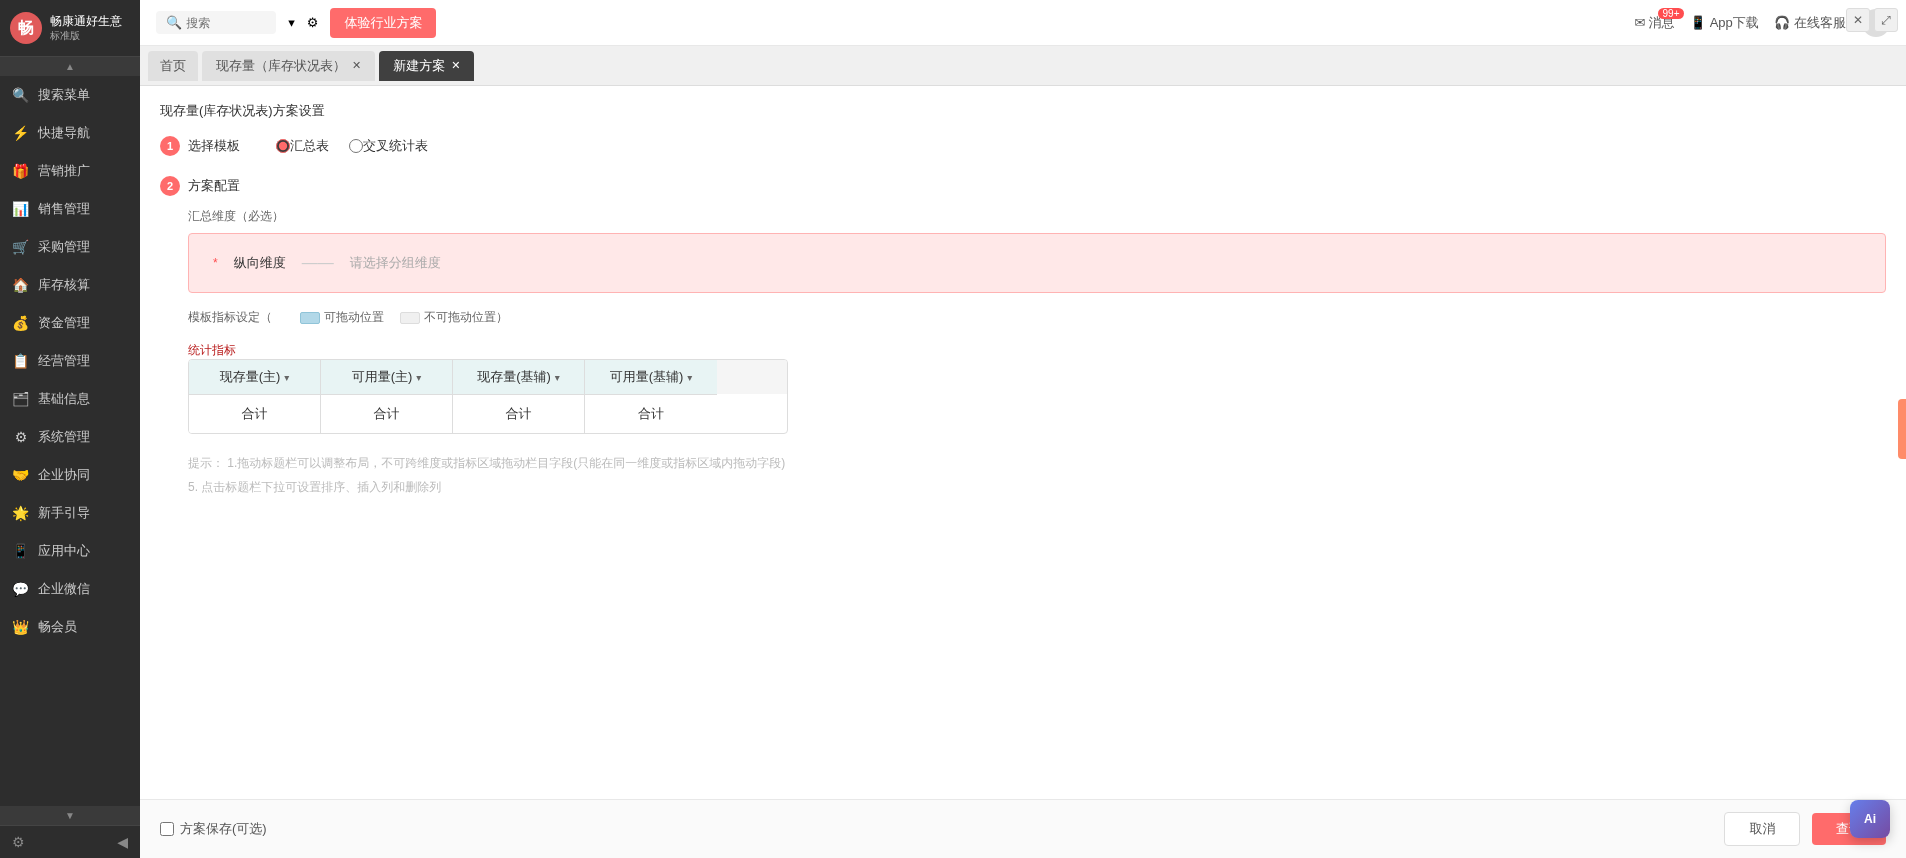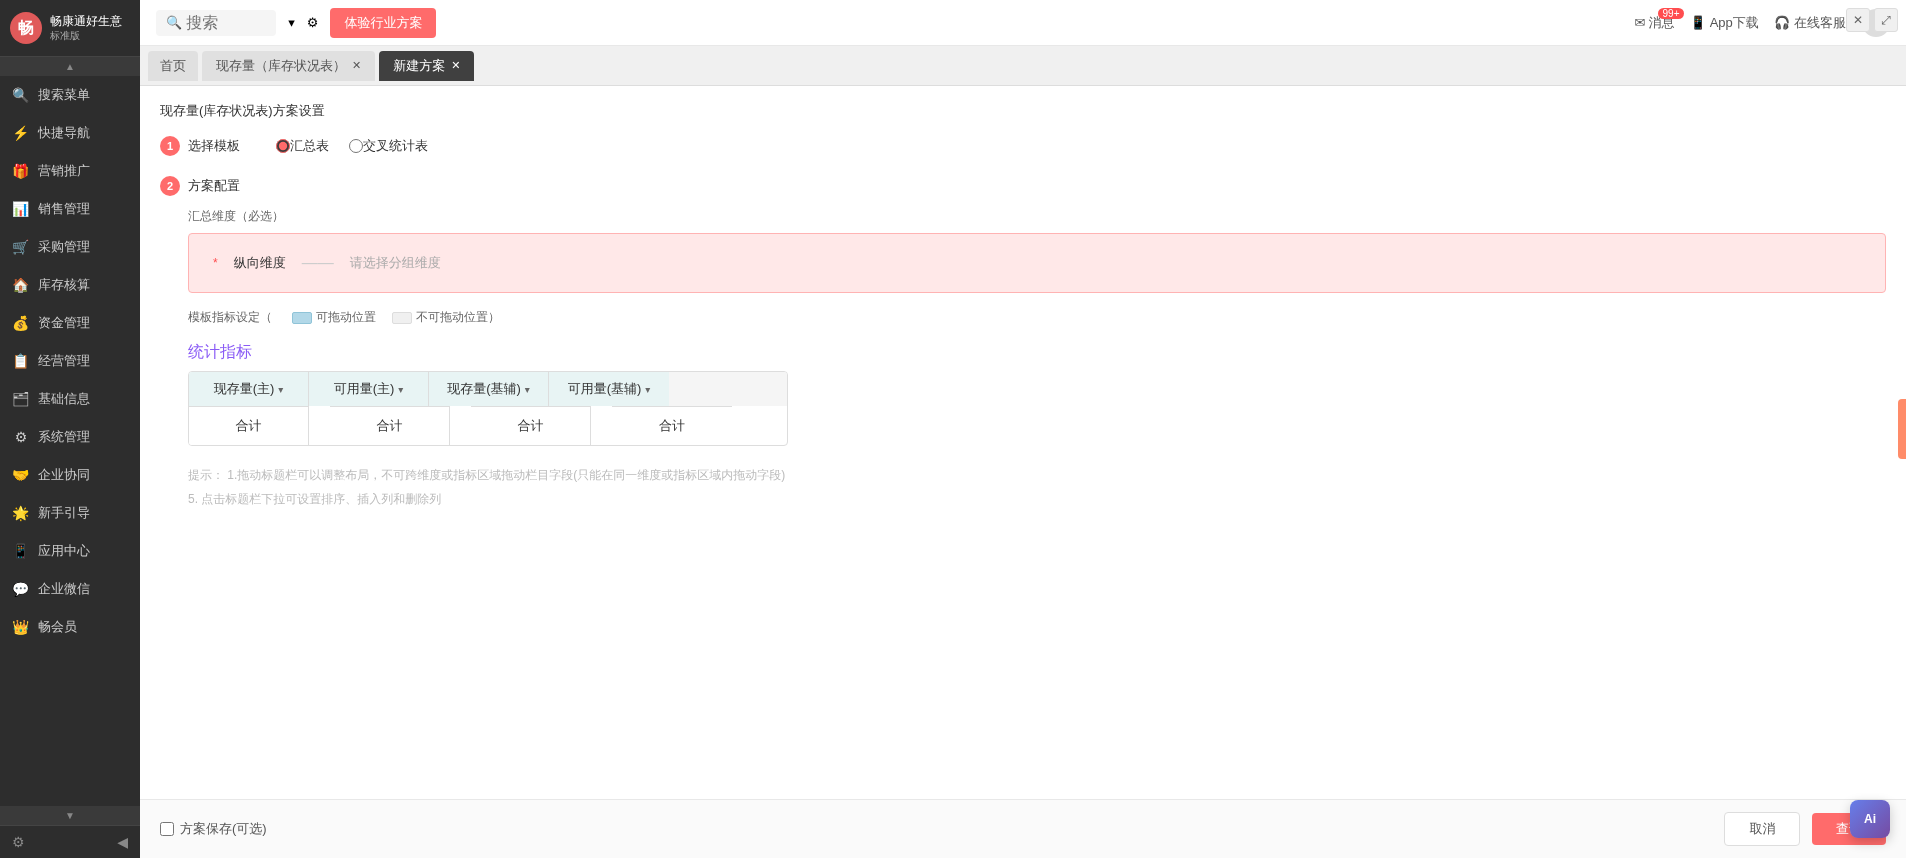--- a/index.html
+++ b/index.html
@@ -100,21 +100,21 @@
       gap: 4px;
       background: #f5f5f5;
       border-radius: 4px;
       padding: 4px 10px;
       min-width: 120px;
     }
     .top-bar-search input {
       border: none;
       background: transparent;
       outline: none;
-      font-size: 16px;
+      font-size: 12px;
       color: #999;
       width: 80px;
     }
     .top-bar-btn {
       background: #ff6b6b;
       color: white;
       border: none;
       border-radius: 4px;
       padding: 6px 14px;
       cursor: pointer;
@@ -264,21 +264,21 @@
     .indicator-settings {
       margin-top: 16px;
       margin-left: 0;
     }
     .indicator-label {
       font-size: 12px;
       color: #666;
       margin-bottom: 16px;
       display: flex;
       align-items: center;
-      gap: 20px;
+      gap: 28px;
     }
     .indicator-legend {
       display: flex;
       align-items: center;
       gap: 16px;
     }
     .legend-item {
       display: flex;
       align-items: center;
       gap: 4px;
@@ -287,39 +287,39 @@
     }
     .legend-color {
       width: 20px;
       height: 12px;
       border-radius: 2px;
     }
     .legend-color.draggable { background: #b2d8e8; border: 1px solid #90c4d8; }
     .legend-color.non-draggable { background: #f0f0f0; border: 1px solid #ddd; }
 
     .stat-section-title {
-      color: #8b5cf6;
-      font-size: 16px;
-      margin-bottom: 8px;
+      color: #b91c1c;
+      font-size: 12px;
+      margin-bottom: 0;
       font-weight: 500;
     }
 
     .stat-table {
       border: 1px solid #ddd;
       border-radius: 4px;
       overflow: hidden;
       display: inline-block;
       min-width: 600px;
     }
     .stat-table-header {
       display: flex;
       background: #f5f5f5;
     }
     .stat-col {
-      width: 120px;
+      width: 132px;
       border-right: 1px solid #ddd;
       text-align: center;
     }
     .stat-col:last-child { border-right: none; }
     .stat-col-header {
       padding: 8px 12px;
       background: #e8f4f4;
       display: flex;
       align-items: center;
       justify-content: center;
@@ -637,21 +637,21 @@
       <span>现存量(基辅)</span>
       <span class="chevron-down">▾</span>
     </div>
                 </div>
                 <div class="stat-col">
                   <div class="stat-col-header">
       <span>可用量(基辅)</span>
       <span class="chevron-down">▾</span>
     </div>
                 </div>
-              </div><div style="display: flex; gap: 21px;">
+              </div><div style="display: flex;">
                 <div class="stat-col">
                   <div class="stat-col-body">合计</div>
                 </div>
                 <div class="stat-col">
                   <div class="stat-col-body">合计</div>
                 </div>
                 <div class="stat-col">
                   <div class="stat-col-body">合计</div>
                 </div>
                 <div class="stat-col">

